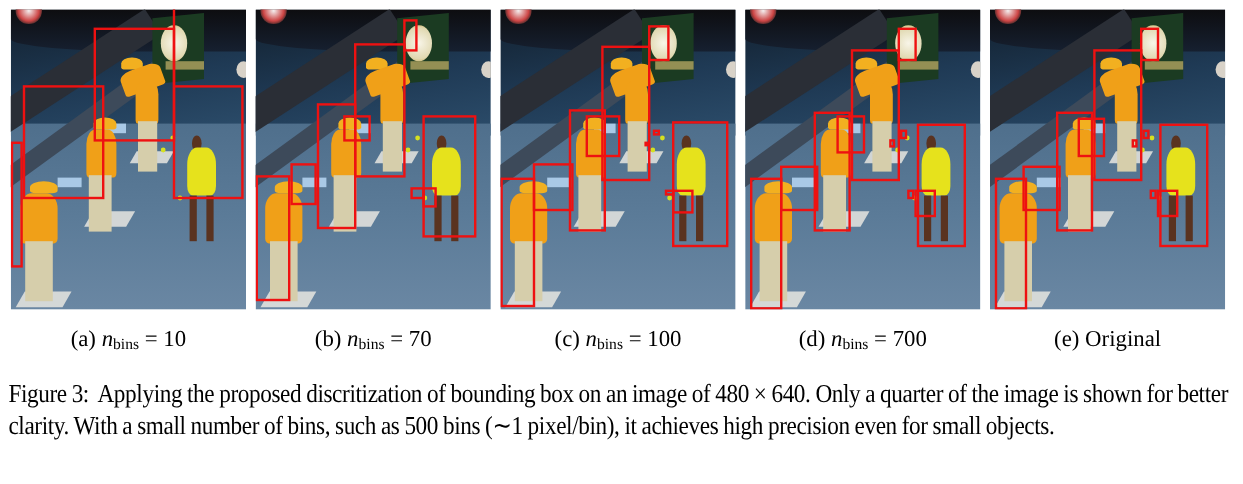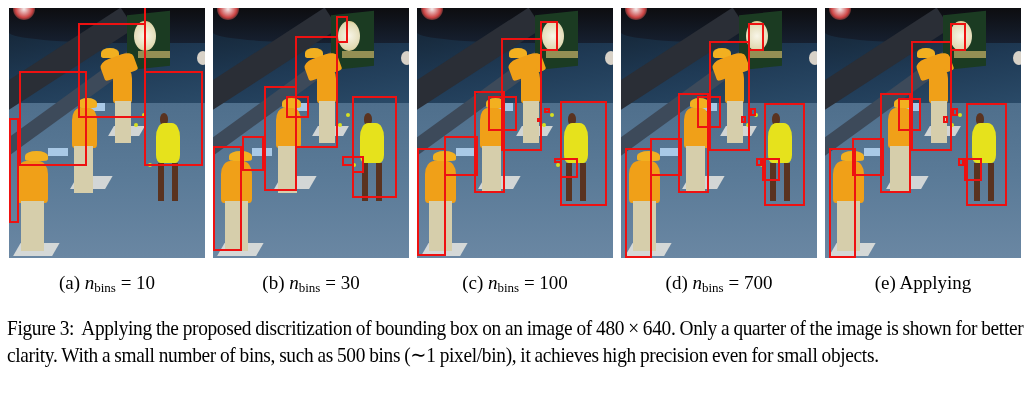--- a/index.html
+++ b/index.html
@@ -266,33 +266,33 @@
 </div>
 
 <div class="caption-sub" style="left:9px;">
   <span>(a)</span>
   <span class="var">n</span><sub>bins</sub>
   <span>= 10</span>
 </div>
 <div class="caption-sub" style="left:213px;">
   <span>(b)</span>
   <span class="var">n</span><sub>bins</sub>
-  <span>= 30</span>
+  <span>= 70</span>
 </div>
 <div class="caption-sub" style="left:417px;">
   <span>(c)</span>
   <span class="var">n</span><sub>bins</sub>
   <span>= 100</span>
 </div>
 <div class="caption-sub" style="left:621px;">
   <span>(d)</span>
   <span class="var">n</span><sub>bins</sub>
   <span>= 700</span>
 </div>
 <div class="caption-sub" style="left:825px;">
   <span>(e)</span>
-  <span>Applying</span>
+  <span>Original</span>
 </div>
 
 <div class="fig-caption">
   <span>Figure 3:</span>&nbsp;
   <span>Applying the proposed discritization of bounding box on an image of 480 × 640. Only a quarter of the image is shown for better clarity. With a small number of bins, such as 500 bins (∼1 pixel/bin), it achieves high precision even for small objects.</span>
 </div>
 
 </body></html>

